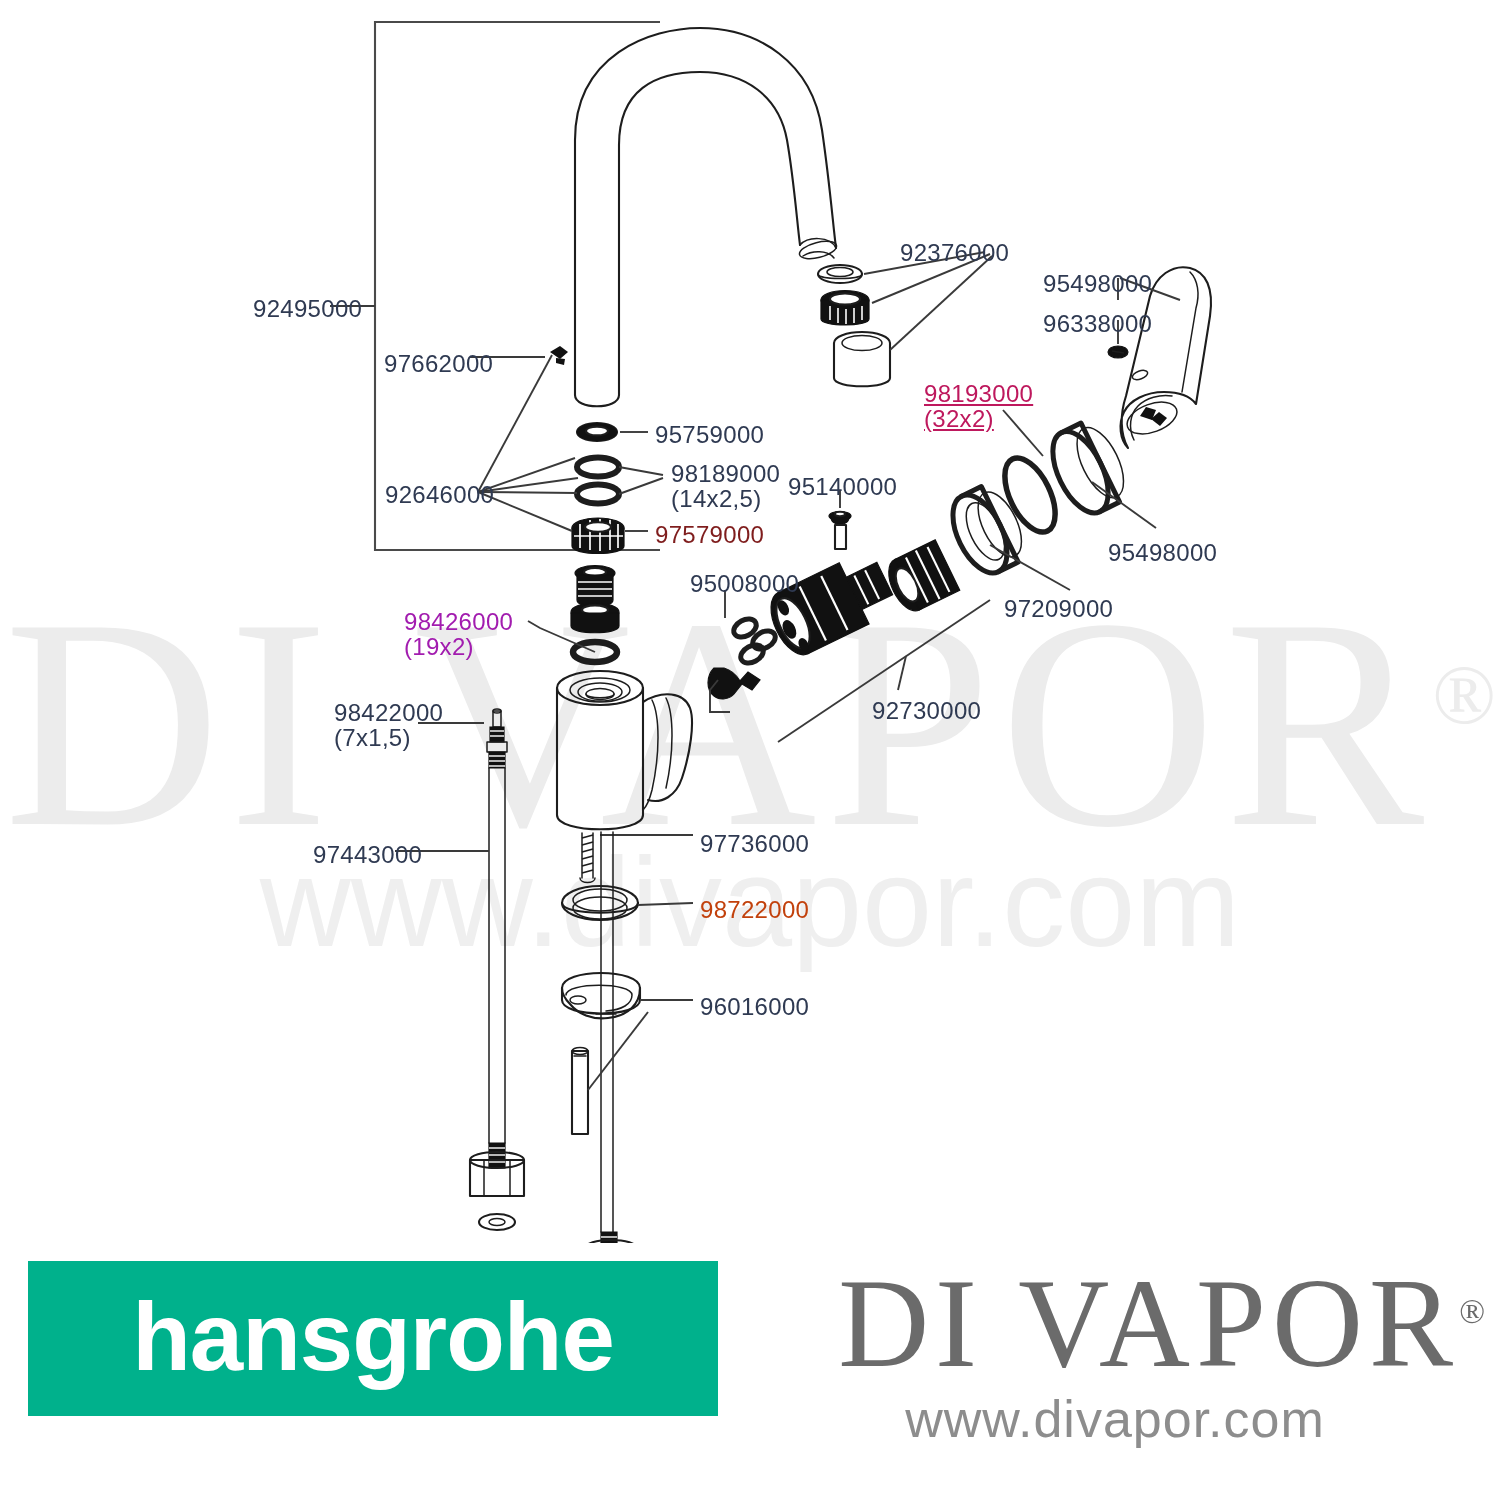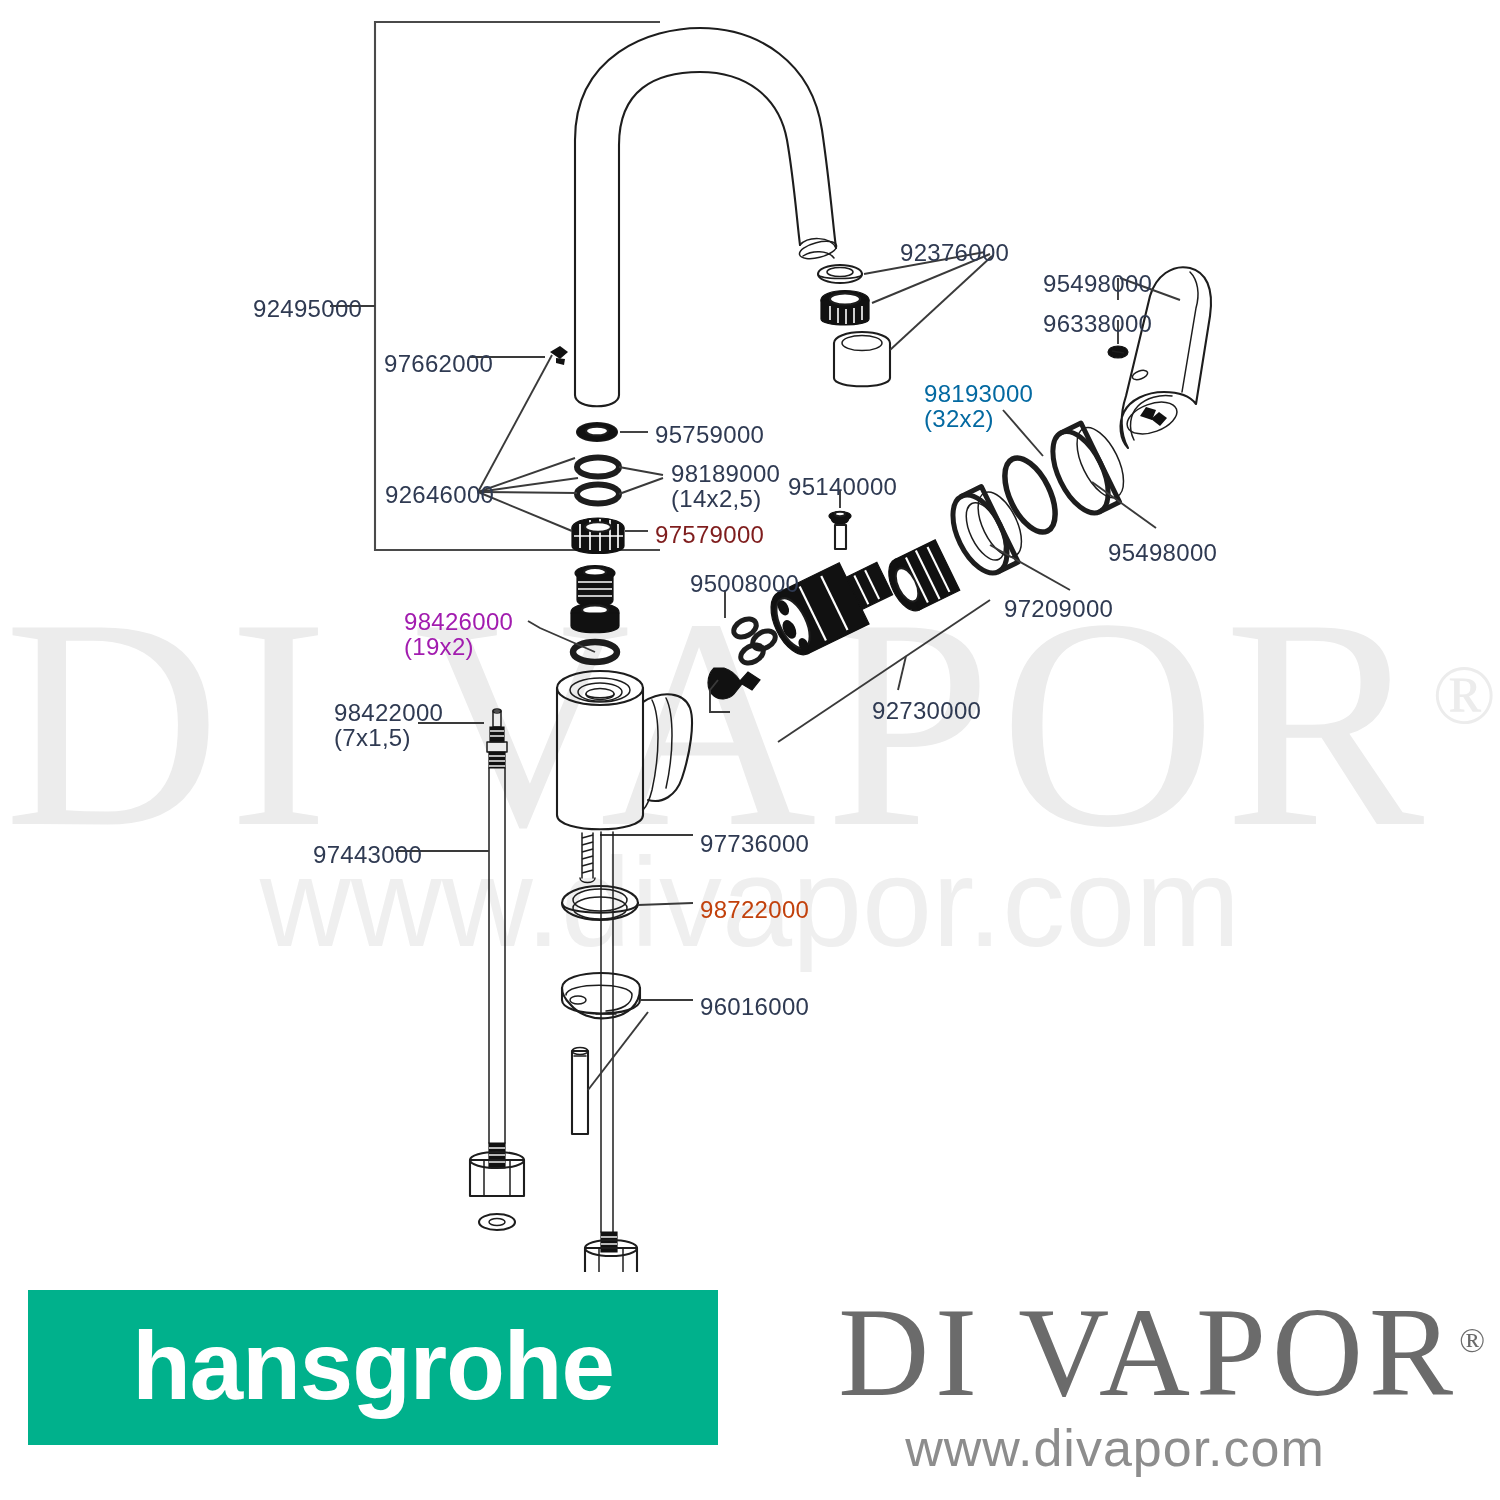--- a/index.html
+++ b/index.html
@@ -27,21 +27,21 @@
 
   
   .lab{
     position:absolute;z-index:4;
     font-family:"Liberation Sans",sans-serif;
     font-size:24px;line-height:25px;
     color:#2f3a52;white-space:nowrap;letter-spacing:.3px;
   }
 
   
-  #footer{position:absolute;left:0;top:1272px;width:1220px;height:195px;z-index:5;background:#fff;}
+  #footer{position:absolute;left:0;top:1243px;width:1220px;height:195px;z-index:5;background:#fff;}
   #hg-box{
     position:absolute;left:28px;top:18px;width:690px;height:155px;
     background:#00b18c;display:flex;align-items:center;justify-content:center;
   }
   #hg-text{
     font-family:"Liberation Sans",sans-serif;font-weight:700;
     font-size:96px;color:#ffffff;letter-spacing:-1px;line-height:96px;
     transform:translateY(-2px);
   }
   #dv{position:absolute;left:745px;top:4px;width:740px;text-align:center;}
@@ -430,21 +430,21 @@
       </div>
       <div class="lab" style="left: 900px; top: 240px; color: rgb(47, 58, 82);">
         <div>92376000</div>
       </div>
       <div class="lab" style="left: 1043px; top: 271px; color: rgb(47, 58, 82);">
         <div>95498000</div>
       </div>
       <div class="lab" style="left: 1043px; top: 311px; color: rgb(47, 58, 82);">
         <div>96338000</div>
       </div>
-      <div class="lab" style="left: 924px; top: 381px; color: #0369a1;">
+      <div class="lab" style="left: 924px; top: 381px; color: #be185d; text-decoration: underline;">
         <div>98193000</div>
         <div class="sub">(32x2)</div>
       </div>
       <div class="lab" style="left: 788px; top: 474px; color: rgb(47, 58, 82);">
         <div>95140000</div>
       </div>
       <div class="lab" style="left: 1004px; top: 596px; color: rgb(47, 58, 82);">
         <div>97209000</div>
       </div>
       <div class="lab" style="left: 1108px; top: 540px; color: rgb(47, 58, 82);">

